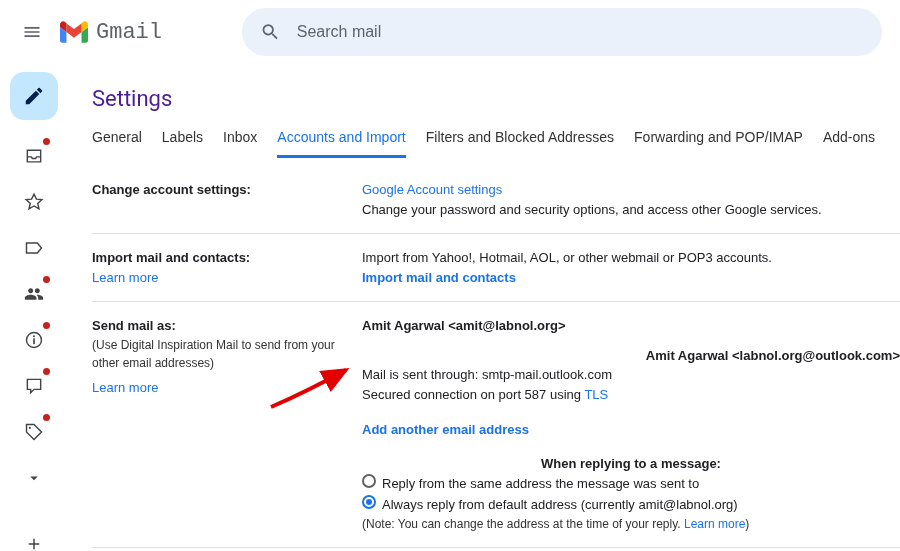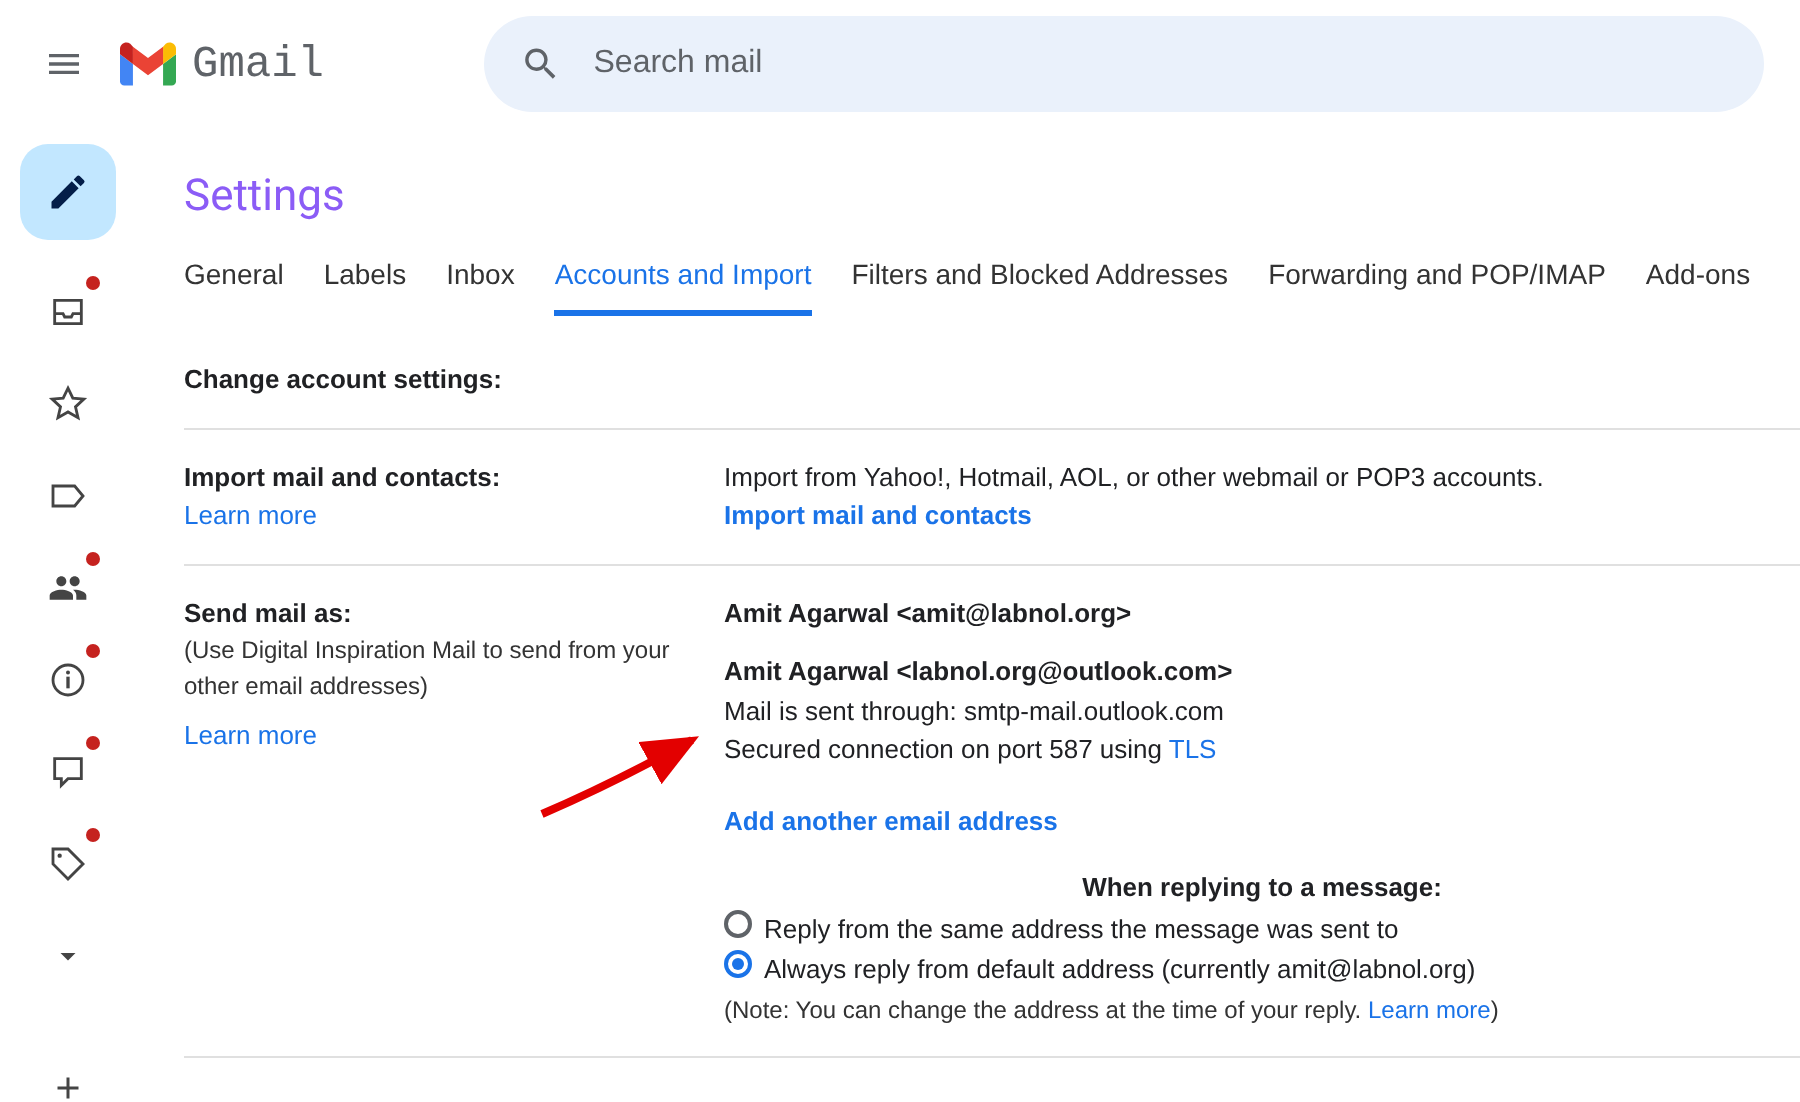--- a/index.html
+++ b/index.html
@@ -91,21 +91,21 @@
   }
 
   .content {
     flex: 1;
     padding: 12px 0 0 24px;
   }
   .page-title {
     font-size: 22px;
     font-weight: 400;
     margin: 10px 0 6px;
-    color: #8b5cf6;
+    color: #4c1d95;
   }
   .tabs {
     display: flex;
     gap: 20px;
     border-bottom: 1px solid transparent;
     margin-bottom: 6px;
     font-family: Arial, sans-serif;
     font-size: 14px;
     flex-wrap: nowrap;
   }
@@ -264,20 +264,24 @@
       <div class="tab active">Accounts and Import</div>
       <div class="tab">Filters and Blocked Addresses</div>
       <div class="tab">Forwarding and POP/IMAP</div>
       <div class="tab">Add-ons</div>
     </div>
 
     <div class="section" style="border-top:1px solid transparent;">
       <div class="sec-left">
         <span class="label">Change account settings:</span>
       </div>
+      <div class="sec-right">
+        <div><span class="link">Google Account settings</span></div>
+        <div>Change your password and security options, and access other Google services.</div>
+      </div>
     </div>
 
     <div class="section">
       <div class="sec-left">
         <div class="label">Import mail and contacts:</div>
         <span class="link">Learn more</span>
       </div>
       <div class="sec-right">
         <div>Import from Yahoo!, Hotmail, AOL, or other webmail or POP3 accounts.</div>
         <div><span class="link-bold">Import mail and contacts</span></div>
@@ -285,21 +289,21 @@
     </div>
 
     <div class="section">
       <div class="sec-left">
         <div class="label">Send mail as:</div>
         <div class="sub">(Use Digital Inspiration Mail to send from your other email addresses)</div>
         <div style="margin-top:6px;"><span class="link">Learn more</span></div>
       </div>
       <div class="sec-right">
         <div class="bold">Amit Agarwal &lt;amit@labnol.org&gt;</div>
-        <div class="bold" style="margin-top:10px;">Amit Agarwal &lt;labnol.org@outlook.com&gt;</div>
+        <div class="bold" style="margin-top:10px;text-align:right;">Amit Agarwal &lt;labnol.org@outlook.com&gt;</div>
         <div>Mail is sent through: smtp-mail.outlook.com</div>
         <div>
           <span>Secured connection on port 587 using </span><span class="link">TLS</span>
         </div>
         <div style="margin-top:16px;"><span class="link-bold">Add another email address</span></div>
         <div class="bold" style="margin-top:14px;text-align:center;">When replying to a message:</div>
         <div class="radio-row">
           <span class="radio"></span>
           <span>Reply from the same address the message was sent to</span>
         </div>

